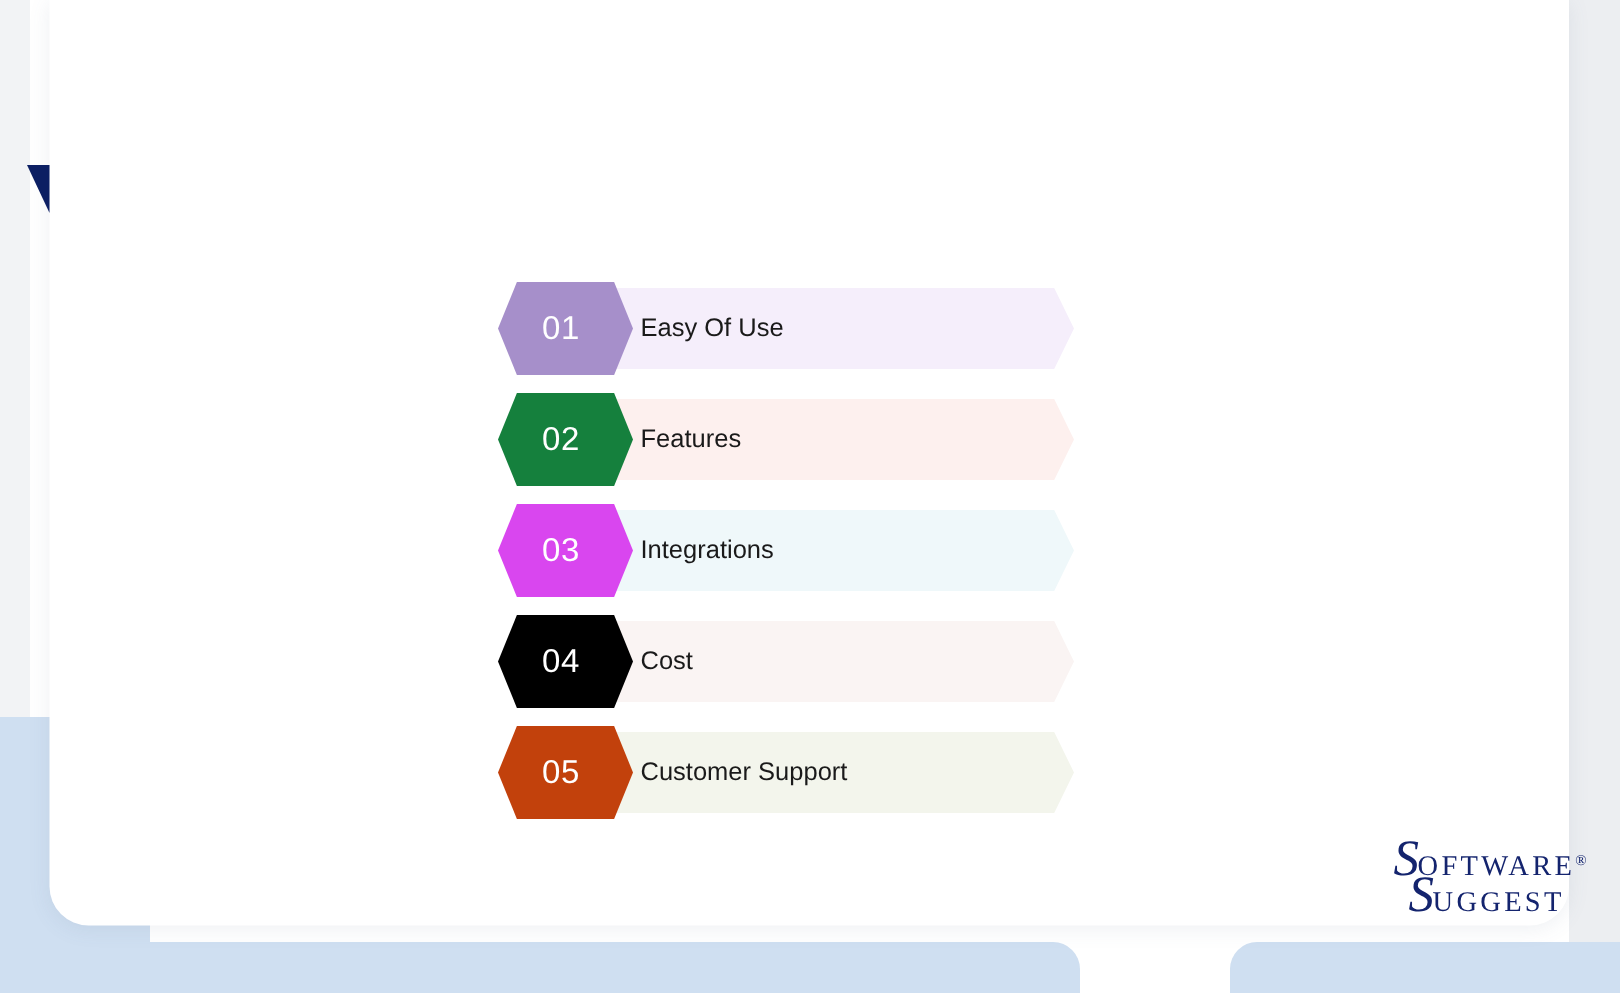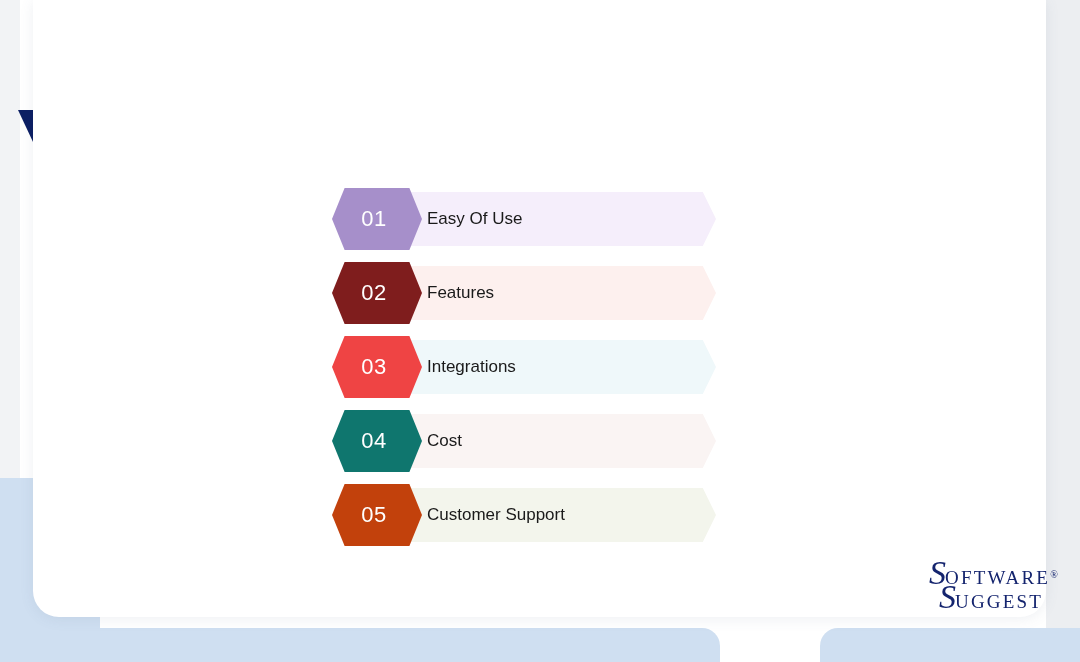--- a/index.html
+++ b/index.html
@@ -229,37 +229,37 @@
     <div class="step-row">
       <div class="step-bar" style="background: rgb(245, 238, 251);"></div>
       <div class="step-chevron" style="background: rgb(166, 143, 202);">
         <span class="step-number" style="color: rgb(255, 255, 255);">01</span>
       </div>
       <div class="step-label">Easy Of Use</div>
     </div>
 
     <div class="step-row">
       <div class="step-bar" style="background: rgb(253, 240, 238);"></div>
-      <div class="step-chevron" style="background: #7f1d1d;">
+      <div class="step-chevron" style="background: #15803d;">
         <span class="step-number" style="color: rgb(255, 255, 255);">02</span>
       </div>
       <div class="step-label">Features</div>
     </div>
 
     <div class="step-row">
       <div class="step-bar" style="background: rgb(239, 248, 250);"></div>
-      <div class="step-chevron" style="background: #ef4444;">
+      <div class="step-chevron" style="background: #d946ef;">
         <span class="step-number" style="color: rgb(255, 255, 255);">03</span>
       </div>
       <div class="step-label">Integrations</div>
     </div>
 
     <div class="step-row">
       <div class="step-bar" style="background: rgb(250, 244, 243);"></div>
-      <div class="step-chevron" style="background: #0f766e;">
+      <div class="step-chevron" style="background: #000000;">
         <span class="step-number" style="color: rgb(255, 255, 255);">04</span>
       </div>
       <div class="step-label">Cost</div>
     </div>
 
     <div class="step-row">
       <div class="step-bar" style="background: rgb(243, 245, 236);"></div>
       <div class="step-chevron" style="background: #c2410c;">
         <span class="step-number" style="color: rgb(255, 255, 255);">05</span>
       </div>

